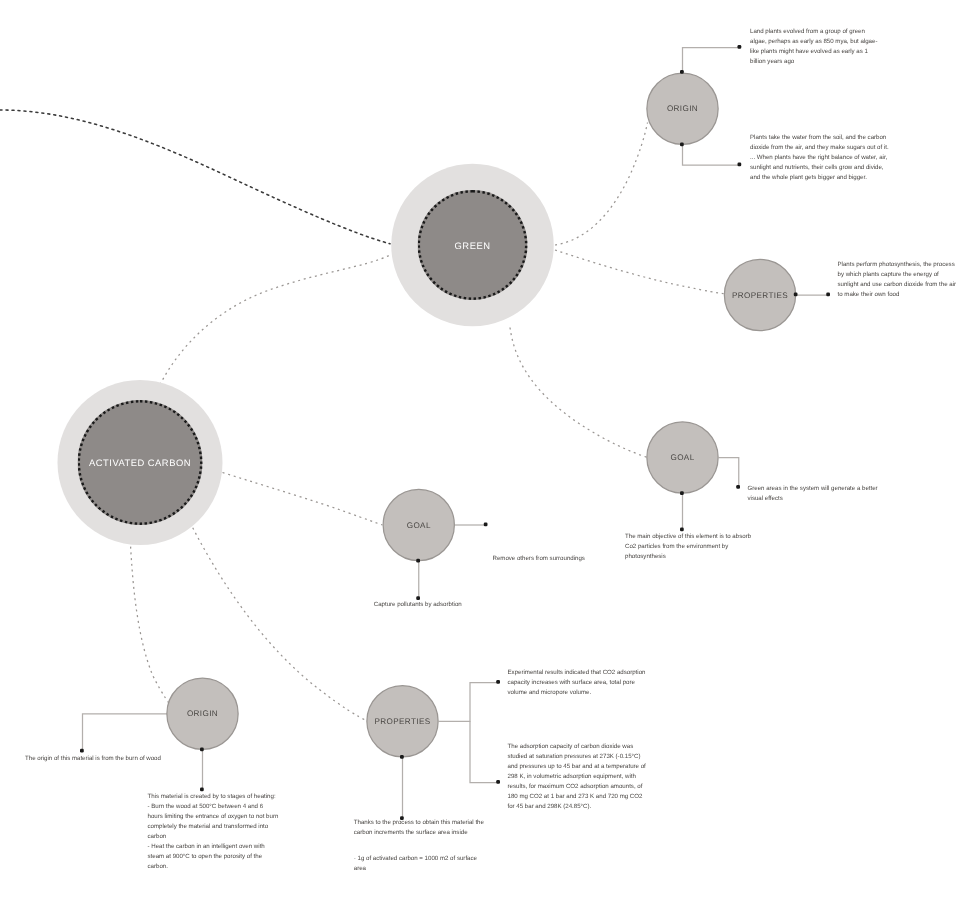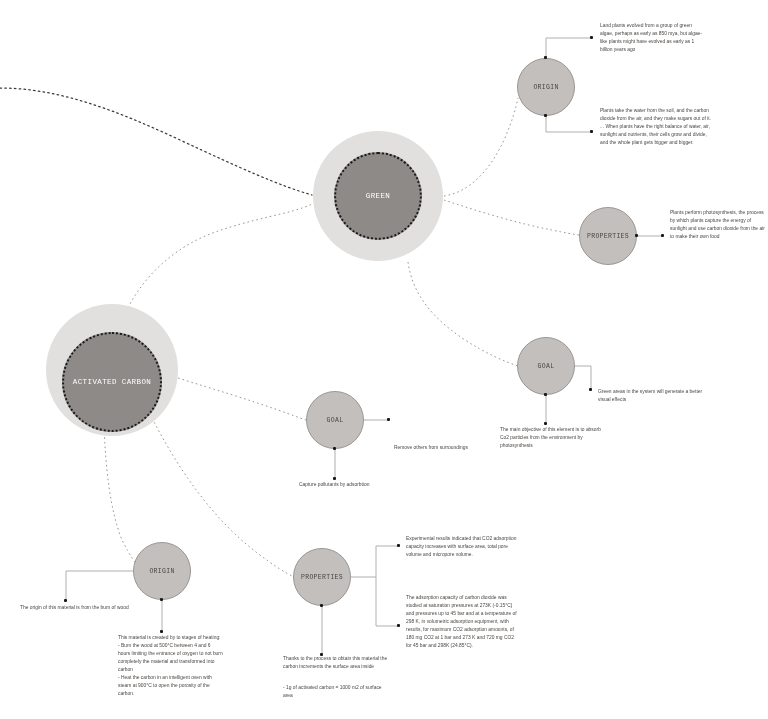--- a/index.html
+++ b/index.html
@@ -2,21 +2,21 @@
 <html><head>
 <meta charset="utf-8">
 <style>
   html,body{margin:0;padding:0;background:#ffffff;}
   body{width:768px;height:719px;overflow:hidden;
        font-family:"Liberation Sans","DejaVu Sans",sans-serif;color:#3c3a38;}
   #stage{position:relative;width:768px;height:719px;background:#fff;}
   #wires{position:absolute;left:0;top:0;width:768px;height:719px;}
 
   .node{position:absolute;border-radius:50%;display:flex;align-items:center;
-        justify-content:center;text-align:center;box-sizing:border-box;font-family:Liberation Mono, monospace;}
+        justify-content:center;text-align:center;box-sizing:border-box;}
 
   .halo{background:#e2e0df;}
   .core{background:#8e8a88;border:2px dotted #1a1a1a;color:#ffffff;
         letter-spacing:.4px;}
   .core.big-label{font-size:7.5px;}
 
   .sub{background:#c3bfbc;border:1px solid #9a9693;color:#4a4744;
        font-size:6.5px;letter-spacing:.3px;}
 
   .note{position:absolute;font-size:4.9px;line-height:1.62;color:#4a4744;
@@ -74,21 +74,21 @@
       <path d="M376,577 L376,626 L399,626" stroke="#b3afac"></path>
     </g>
   </svg>
 
   <div class="node halo" style="left:313px;top:131px;width:130px;height:130px;"></div>
   <div class="node core big-label" style="left:334px;top:152px;width:88px;height:88px;">
     <span>GREEN</span>
   </div>
 
   <div class="node halo" style="left:46px;top:304px;width:132px;height:132px;"></div>
-  <div class="node core big-label" style="left:62px;top:332px;width:100px;height:100px;">
+  <div class="node core big-label" style="left:62px;top:320px;width:100px;height:100px;">
     <span>ACTIVATED CARBON</span>
   </div>
 
   <div class="node sub" style="left:517px;top:58px;width:58px;height:58px;">
     <span>ORIGIN</span>
   </div>
 
   <div class="node sub" style="left:579px;top:207px;width:58px;height:58px;">
     <span>PROPERTIES</span>
   </div>

